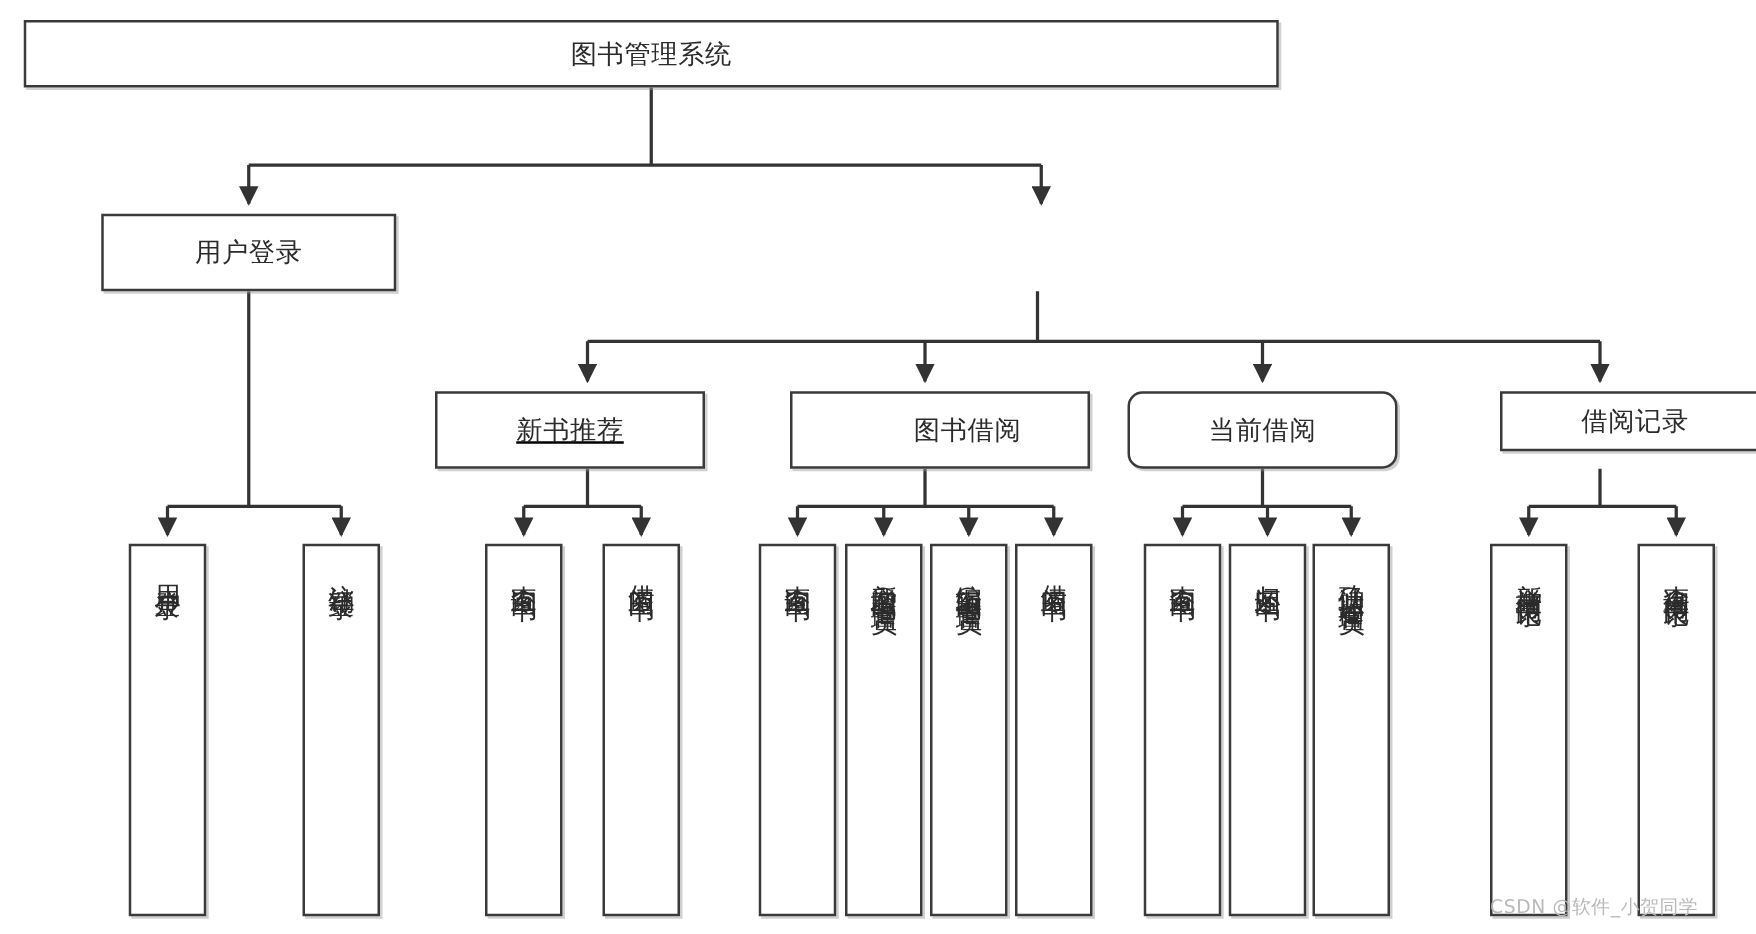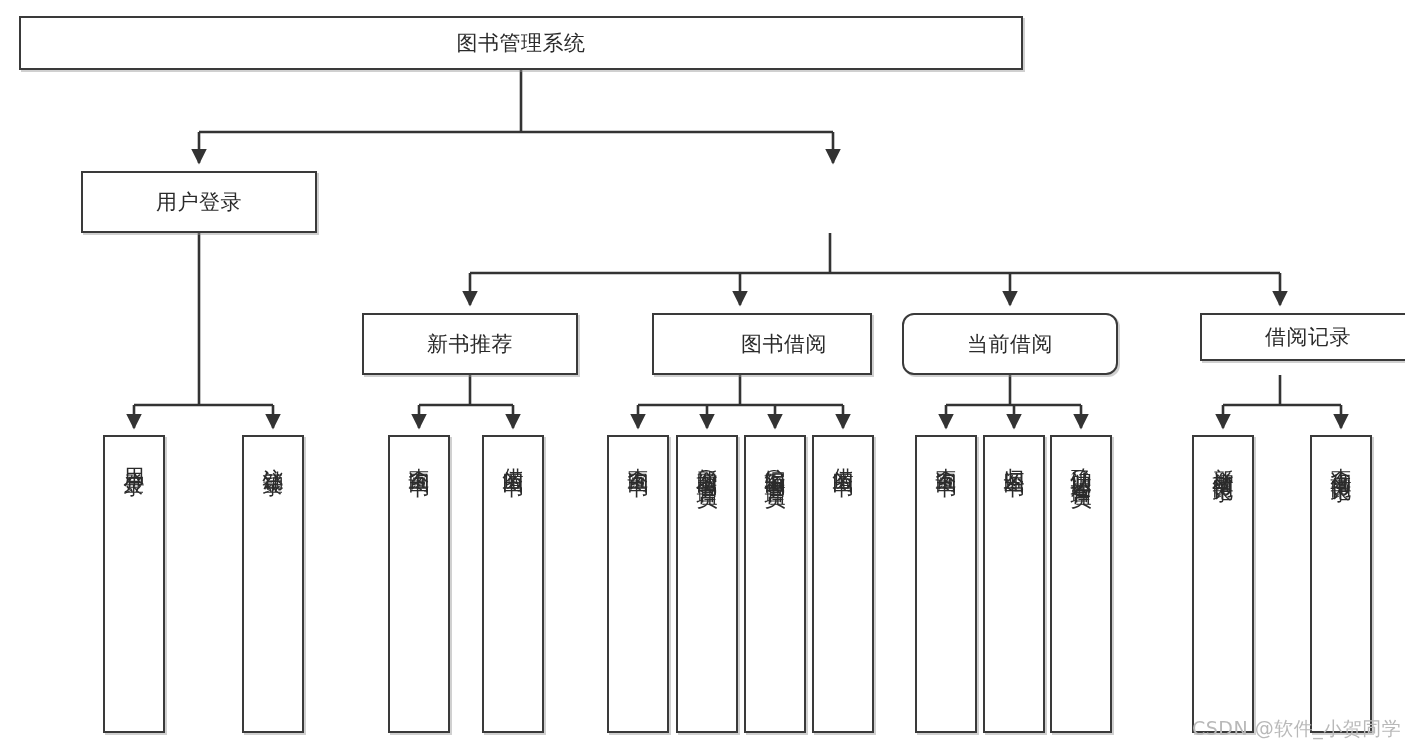--- a/index.html
+++ b/index.html
@@ -50,21 +50,21 @@
   .node.vert .label {
     writing-mode: vertical-rl;
     text-orientation: upright;
     font-size: 21px;
     letter-spacing: 3px;
     white-space: nowrap;
   }
   .watermark {
     position: absolute;
     color: #b9b9b9;
-    font-size: 19px;
+    font-size: 15px;
     letter-spacing: 0.5px;
     white-space: nowrap;
     pointer-events: none;
   }
 </style>
 </head>
 <body>
 
 <div id="canvas">
 
@@ -119,24 +119,24 @@
   </svg>
 
   <div class="node" style="left:19px; top:16px; width:1004px; height:54px;">
     <span class="label">图书管理系统</span>
   </div>
 
   <div class="node" style="left:81px; top:171px; width:236px; height:62px;">
     <span class="label">用户登录</span>
   </div>
 
-  <div class="node" style="left:362px; top:313px; width:216px; height:62px;">
+  <div class="node" style="left:348px; top:313px; width:216px; height:62px;text-decoration:underline;">
     <span class="label">新书推荐</span>
   </div>
-  <div class="node" style="left:652px; top:313px; width:220px; height:62px;padding-left:44px;">
+  <div class="node" style="left:632px; top:313px; width:240px; height:62px;padding-left:44px;">
     <span class="label">图书借阅</span>
   </div>
   <div class="node" style="left:902px; top:313px; width:216px; height:62px;border-radius:12px;">
     <span class="label">当前借阅</span>
   </div>
   <div class="node" style="left:1200px; top:313px; width:216px; height:48px;">
     <span class="label">借阅记录</span>
   </div>
 
   <div class="node vert" style="left:103px; top:435px; width:62px; height:298px;">

